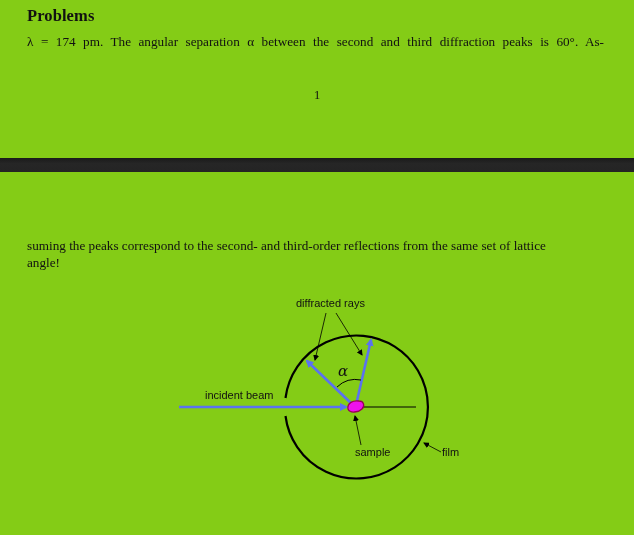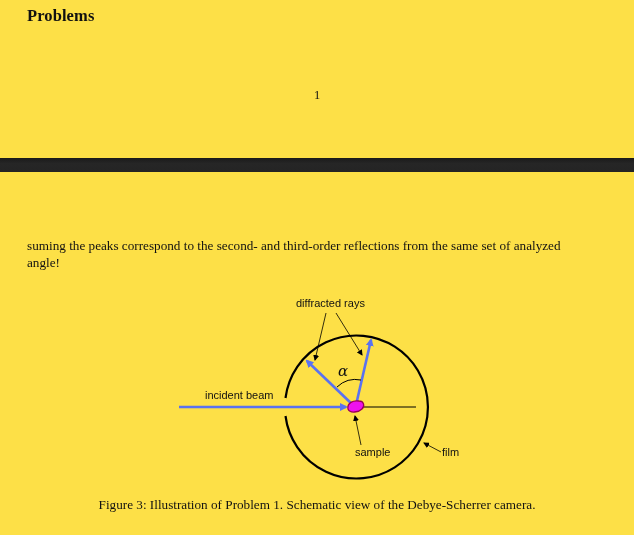--- a/index.html
+++ b/index.html
@@ -2,21 +2,21 @@
 <html><head>
 <meta charset="utf-8">
 <style>
   html, body { margin: 0; padding: 0; }
   body {
     width: 634px; height: 535px; position: relative; overflow: hidden;
     background: #ffffff;
     font-family: "DejaVu Serif", "Liberation Serif", serif;
     color: #111;
   }
-  .page { position: absolute; left: 0; width: 634px; background: #fde047; }
+  .page { position: absolute; left: 0; width: 634px; background: #84cc16; }
   .page-top { top: 0; height: 158px; }
   .page-bottom { top: 172px; height: 363px; }
   .page-break {
     position: absolute; left: 0; top: 158px; width: 634px; height: 14px;
     background: linear-gradient(#1a1a1a, #262626 40%, #242424);
   }
   .section-title {
     position: absolute; left: 27px; top: 6px;
     font-family: "Liberation Serif", serif; font-weight: bold;
     font-size: 16.5px; letter-spacing: 0.1px;
@@ -44,30 +44,31 @@
     position: absolute; left: 0; width: 634px; top: 497px; text-align: center;
     font-family: "Liberation Serif", serif; font-size: 13.2px;
   }
 </style>
 </head>
 <body>
 
 <div class="page page-top">
   <div class="section-title">Problems</div>
   <div class="para p1">
+    <div>λ = 174 pm. The angular separation α between the second and third diffraction peaks is 60°. As-</div>
   </div>
   <div class="page-num">1</div>
 </div>
 
 <div class="page-break"></div>
 
 <div class="page page-bottom"></div>
 
 <div class="para p2 last-line-left">
-  <div>suming the peaks correspond to the second- and third-order reflections from the same set of analyzed</div>
+  <div>suming the peaks correspond to the second- and third-order reflections from the same set of lattice</div>
   <div style="text-align:left">angle!</div>
 </div>
 
 <div class="figure">
   <svg width="634" height="535" style="position:absolute;left:0;top:0">
     <defs>
       <marker id="blueHead" markerWidth="8" markerHeight="8" refX="6" refY="4" orient="auto" markerUnits="userSpaceOnUse">
         <path d="M0,0 L8,4 L0,8 z" fill="#5a72f0"></path>
       </marker>
       <marker id="blackHead" markerWidth="6" markerHeight="6" refX="5" refY="3" orient="auto" markerUnits="userSpaceOnUse">
@@ -93,14 +94,13 @@
 
     <line x1="441" y1="452" x2="424" y2="443" stroke="#000" stroke-width="0.8" marker-end="url(#blackHead)"></line>
 
     <path d="M 348 409 C 347 403, 353 400, 359 401 C 364 401, 365 406, 362 409 C 359 412, 350 414, 348 409 Z" fill="#ee11ee" stroke="#990055" stroke-width="1.3"></path>
   </svg>
   <div class="fig-label" style="left:296px;top:297px;">diffracted rays</div>
   <div class="fig-label" style="left:205px;top:389px;">incident beam</div>
   <div class="fig-label" style="left:338px;top:362px;font-family:'DejaVu Serif',serif;font-style:italic;font-size:15px;">α</div>
   <div class="fig-label" style="left:355px;top:446px;">sample</div>
   <div class="fig-label" style="left:442px;top:446px;">film</div>
-  <div class="caption">Figure 3: Illustration of Problem 1. Schematic view of the Debye-Scherrer camera.</div>
 </div>
 
 </body></html>

